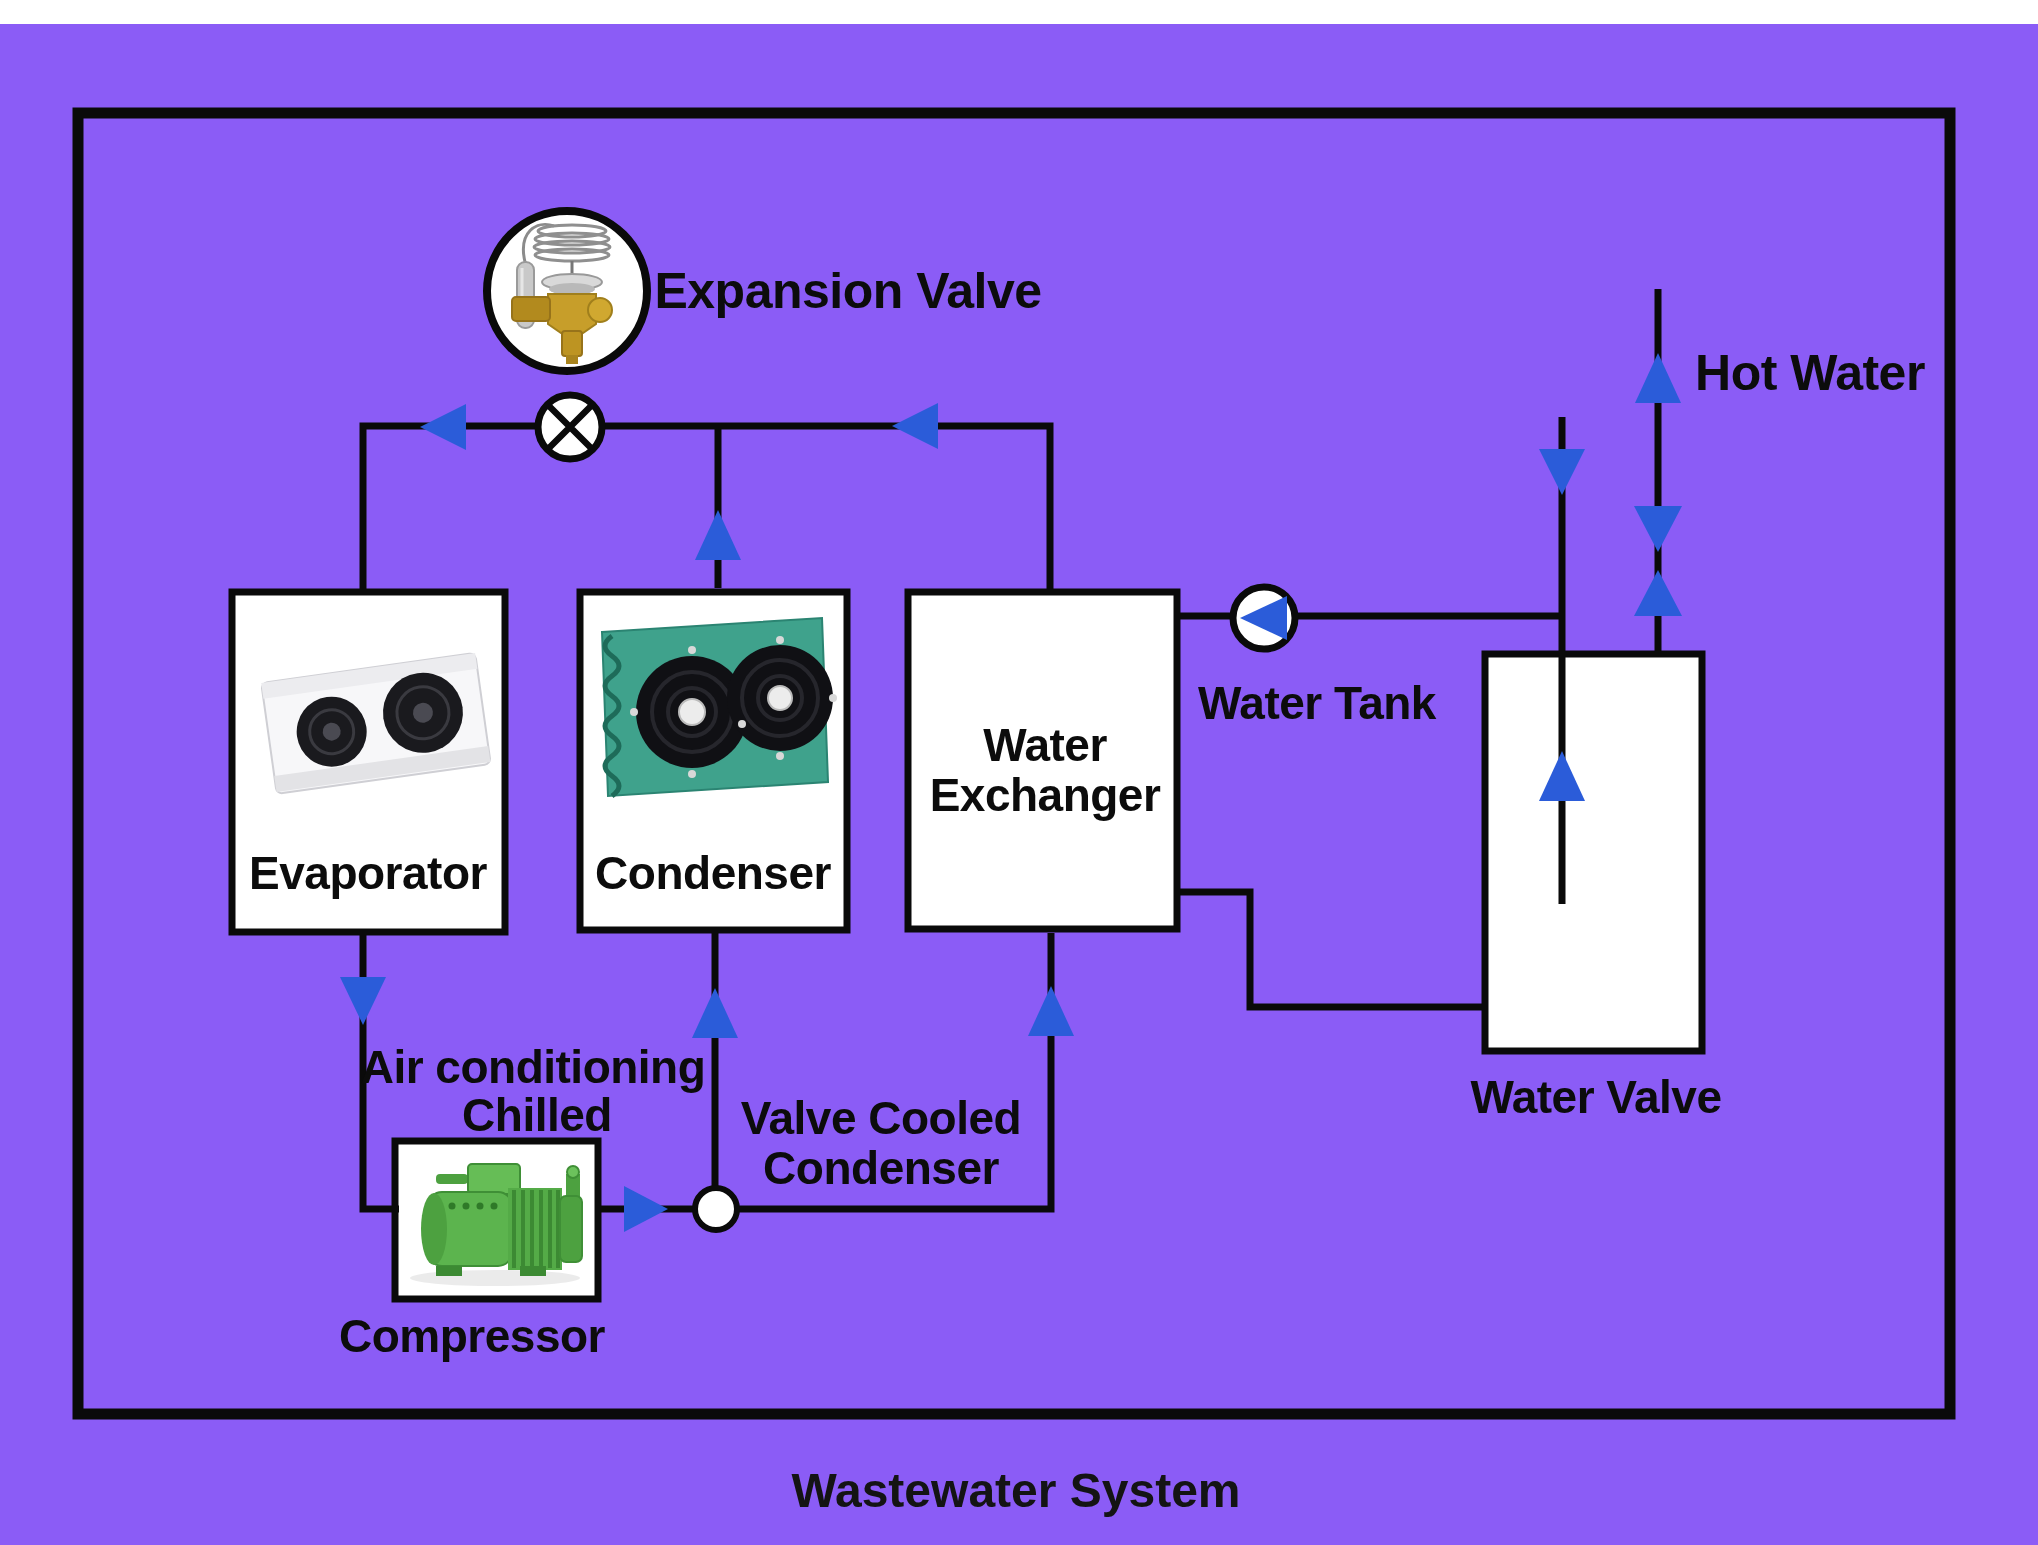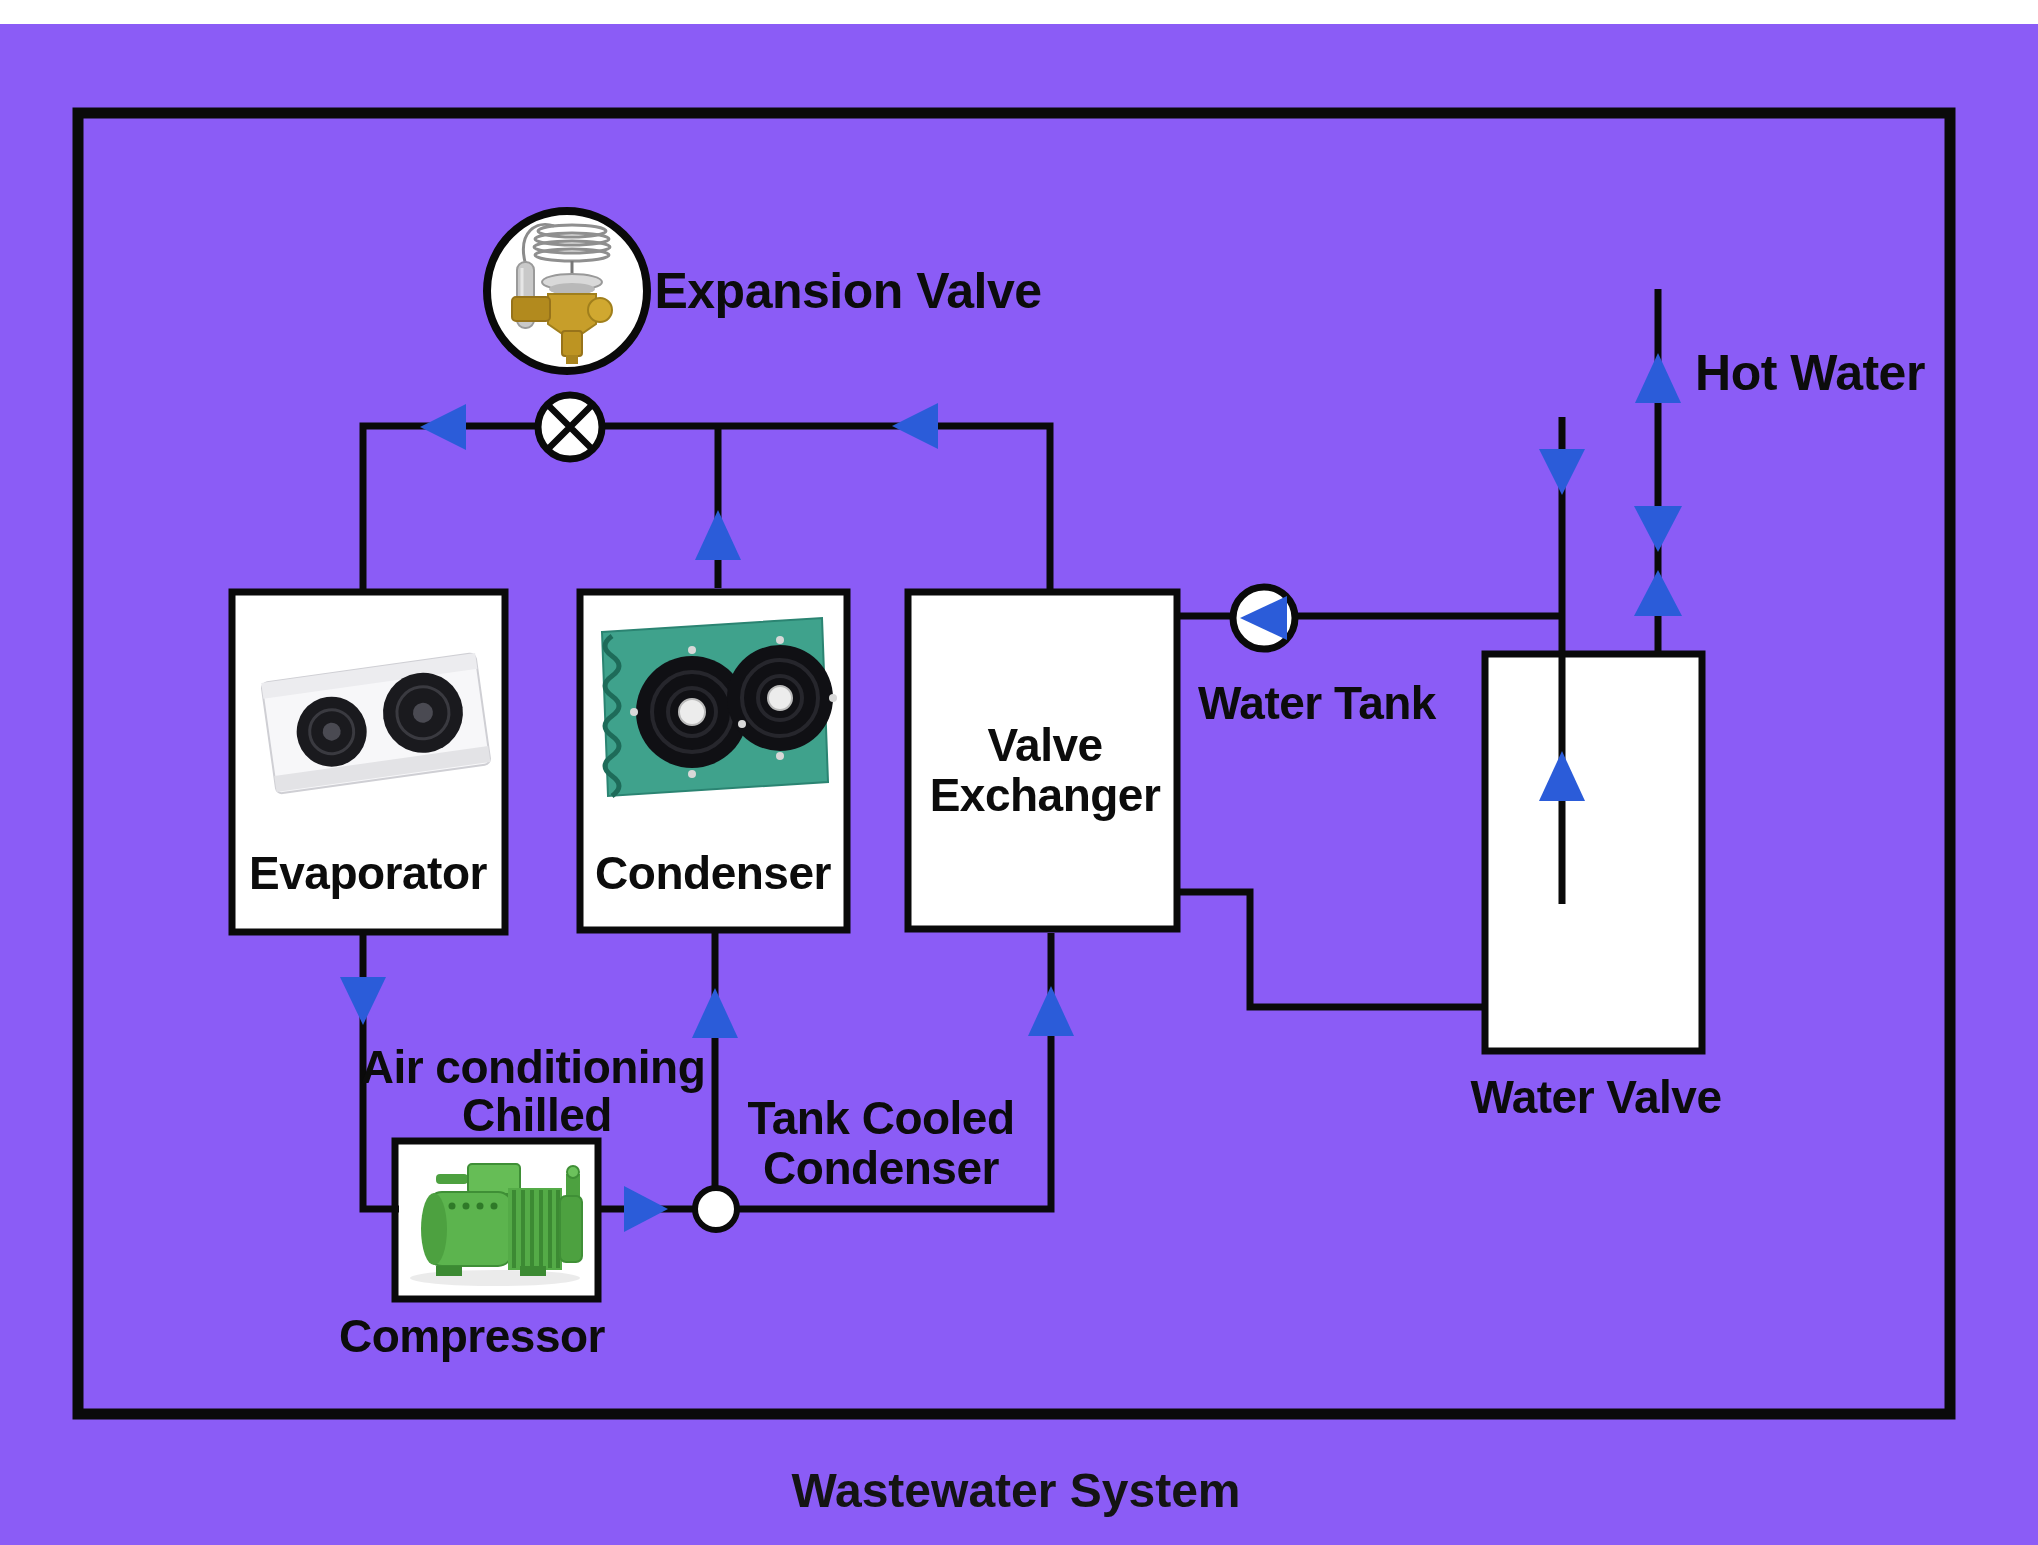--- a/index.html
+++ b/index.html
@@ -133,24 +133,24 @@
       <path d="M514,1166 V1244 M523,1166 V1244 M532,1166 V1244 M541,1166 V1244 M550,1166 V1244 M558,1166 V1244" stroke="#3c8a33" stroke-width="4" fill="none"></path>
       <rect x="560" y="1172" width="22" height="66" rx="6" fill="#4da140" stroke="#3f8f36" stroke-width="2"></rect>
       <rect x="436" y="1242" width="26" height="10" fill="#3c8a33"></rect>
       <rect x="520" y="1242" width="26" height="10" fill="#3c8a33"></rect>
     </g>
   </svg>
 
   <div class="lbl big" style="left:848px;top:267px">Expansion Valve</div>
   <div class="lbl big" style="left:1810px;top:349px">Hot Water</div>
   <div class="lbl" style="left:1317px;top:679px">Water Tank</div>
-  <div class="lbl" style="left:1045px;top:721px">Valve</div>
+  <div class="lbl" style="left:1045px;top:721px">Water</div>
   <div class="lbl" style="left:1045px;top:771px">Exchanger</div>
   <div class="lbl" style="left:368px;top:849px">Evaporator</div>
   <div class="lbl" style="left:713px;top:849px">Condenser</div>
   <div class="lbl" style="left:533px;top:1043px">Air conditioning</div>
   <div class="lbl" style="left:537px;top:1091px">Chilled</div>
-  <div class="lbl" style="left:881px;top:1094px">Tank Cooled</div>
+  <div class="lbl" style="left:881px;top:1094px">Valve Cooled</div>
   <div class="lbl" style="left:881px;top:1144px">Condenser</div>
   <div class="lbl" style="left:472px;top:1312px">Compressor</div>
   <div class="lbl" style="left:1596px;top:1073px">Water Valve</div>
   <div class="title" style="left:1016px;top:1467px">Wastewater System</div>
 </div>
 
 </body></html>

